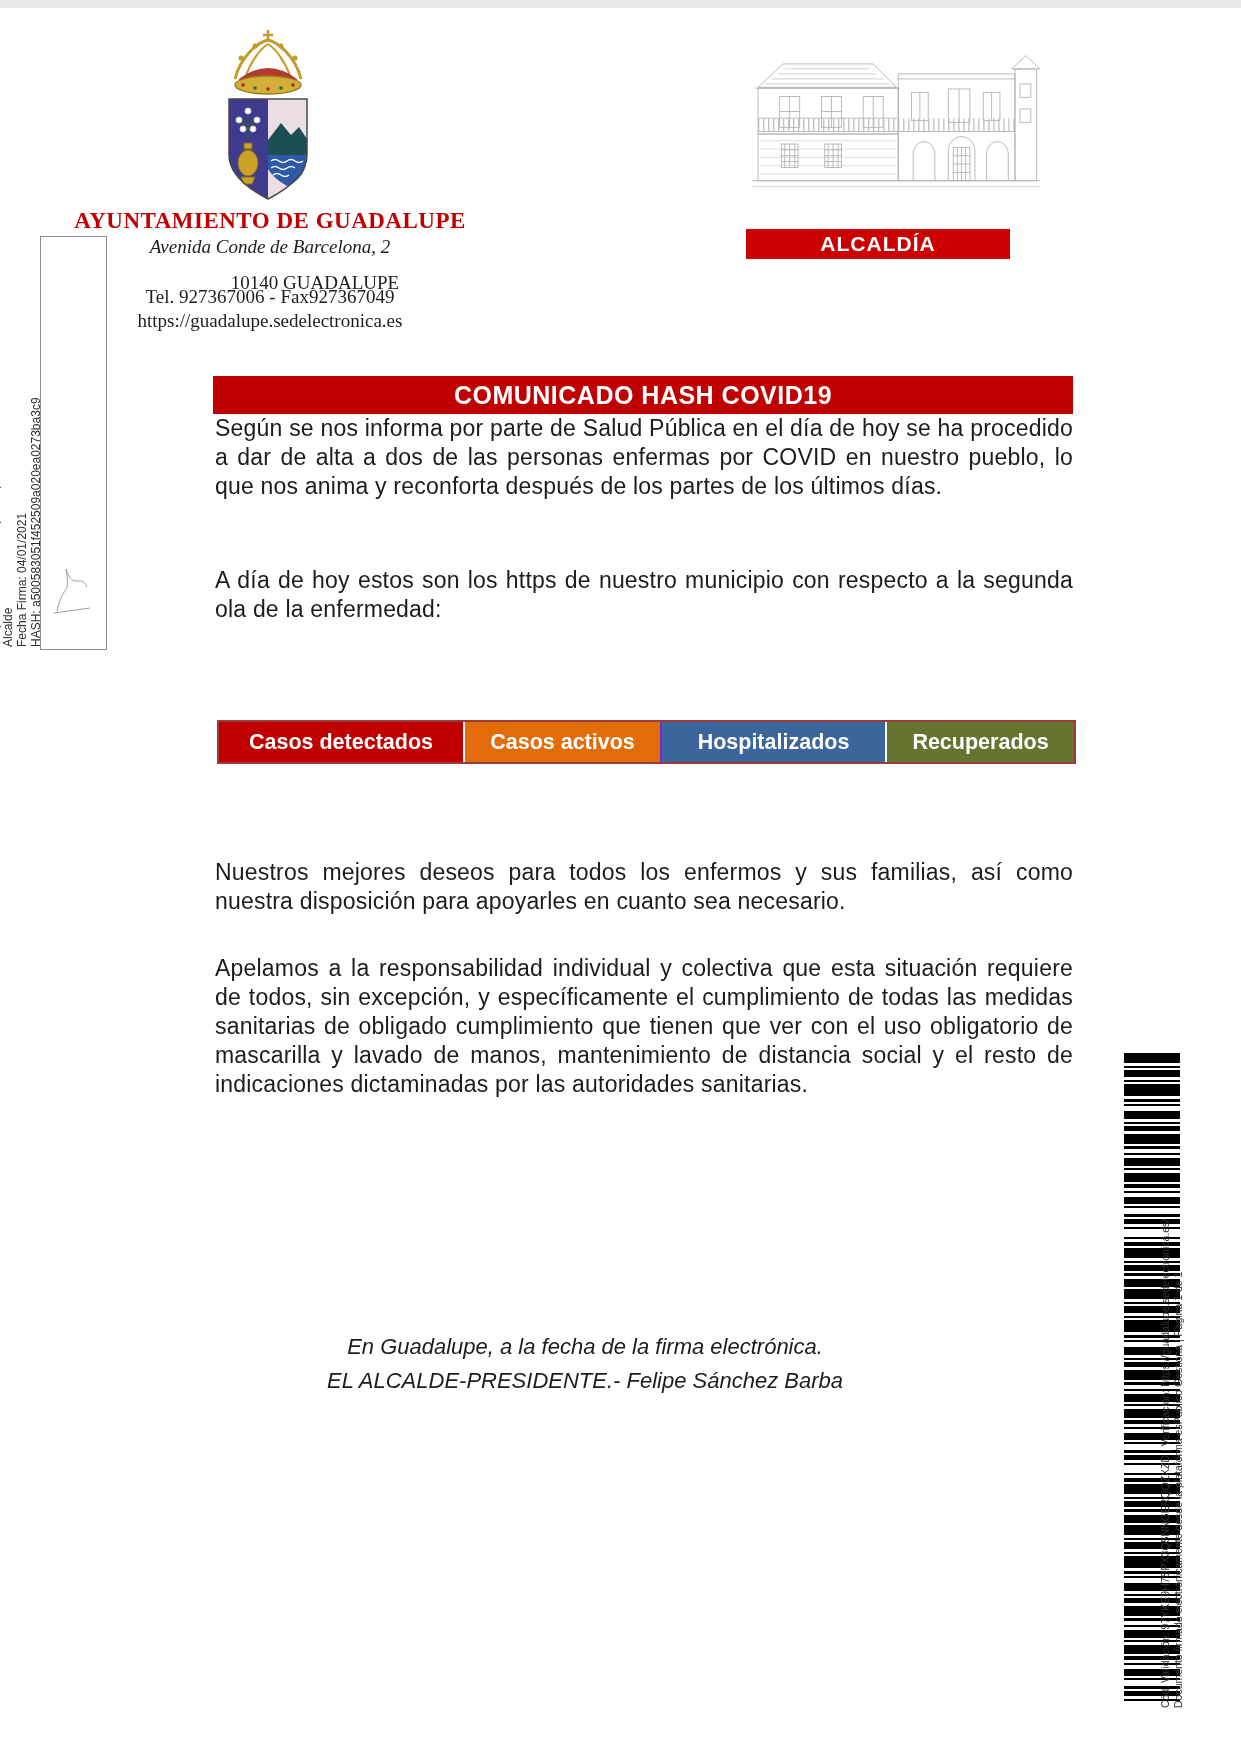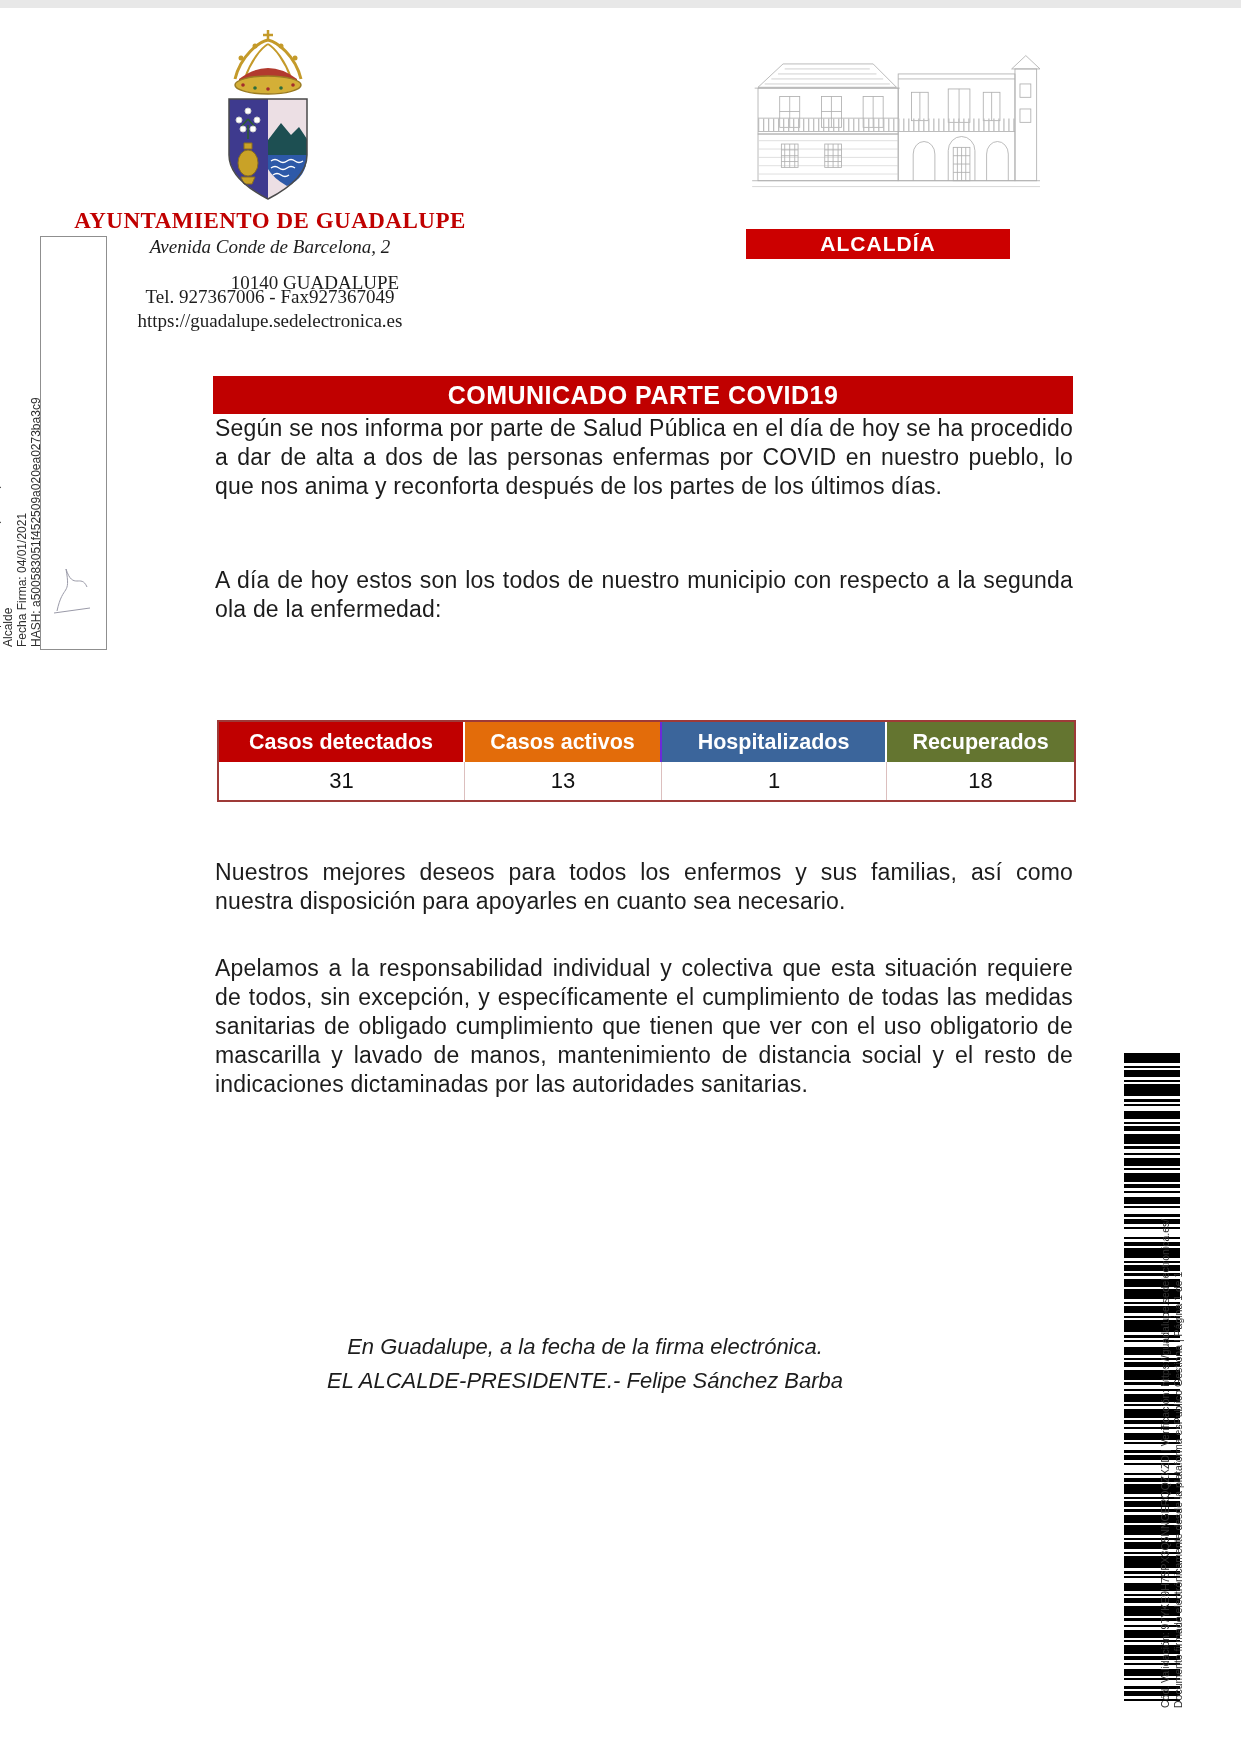--- a/index.html
+++ b/index.html
@@ -161,38 +161,32 @@
       <div>Felipe Sánchez Barba (1 de 1)</div>
       <div>Alcalde</div>
       <div>Fecha Firma: 04/01/2021</div>
       <div>HASH: a500583051f452509a020ea0273ba3c9</div>
     </div>
     <svg class="scribble" viewBox="0 0 42 60" fill="none" stroke="#9a9aa8" stroke-width="1">
       <path d="M6,52 C12,24 20,38 15,10 C22,32 30,14 36,28 M3,54 L39,49"></path>
     </svg>
   </div>
 
-  <div class="abs title-banner">COMUNICADO PARTE COVID19</div>
+  <div class="abs title-banner">COMUNICADO HASH COVID19</div>
 
   <div class="abs para p1">Según se nos informa por parte de Salud Pública en el día de hoy se ha procedido a dar de alta a dos de las personas enfermas por COVID en nuestro pueblo, lo que nos anima y reconforta después de los partes de los últimos días.</div>
-  <div class="abs para p2">A día de hoy estos son los todos de nuestro municipio con respecto a la segunda ola de la enfermedad:</div>
+  <div class="abs para p2">A día de hoy estos son los https de nuestro municipio con respecto a la segunda ola de la enfermedad:</div>
 
   <div class="abs ctable">
     <div class="trow thead">
       <div class="cell c0">Casos detectados</div>
       <div class="cell c1">Casos activos</div>
       <div class="cell c2">Hospitalizados</div>
       <div class="cell c3">Recuperados</div>
     </div>
-    <div class="trow tvals">
-      <div class="cell c0">31</div>
-      <div class="cell c1">13</div>
-      <div class="cell c2">1</div>
-      <div class="cell c3">18</div>
-    </div>
   </div>
 
   <div class="abs para p3">Nuestros mejores deseos para todos los enfermos y sus familias, así como nuestra disposición para apoyarles en cuanto sea necesario.</div>
   <div class="abs para p4">Apelamos a la responsabilidad individual y colectiva que esta situación requiere de todos, sin excepción, y específicamente el cumplimiento de todas las medidas sanitarias de obligado cumplimiento que tienen que ver con el uso obligatorio de mascarilla y lavado de manos, mantenimiento de distancia social y el resto de indicaciones dictaminadas por las autoridades sanitarias.</div>
 
   <div class="abs closing">
     <div>En Guadalupe, a la fecha de la firma electrónica.</div>
     <div>EL ALCALDE-PRESIDENTE.- Felipe Sánchez Barba</div>
   </div>
 

